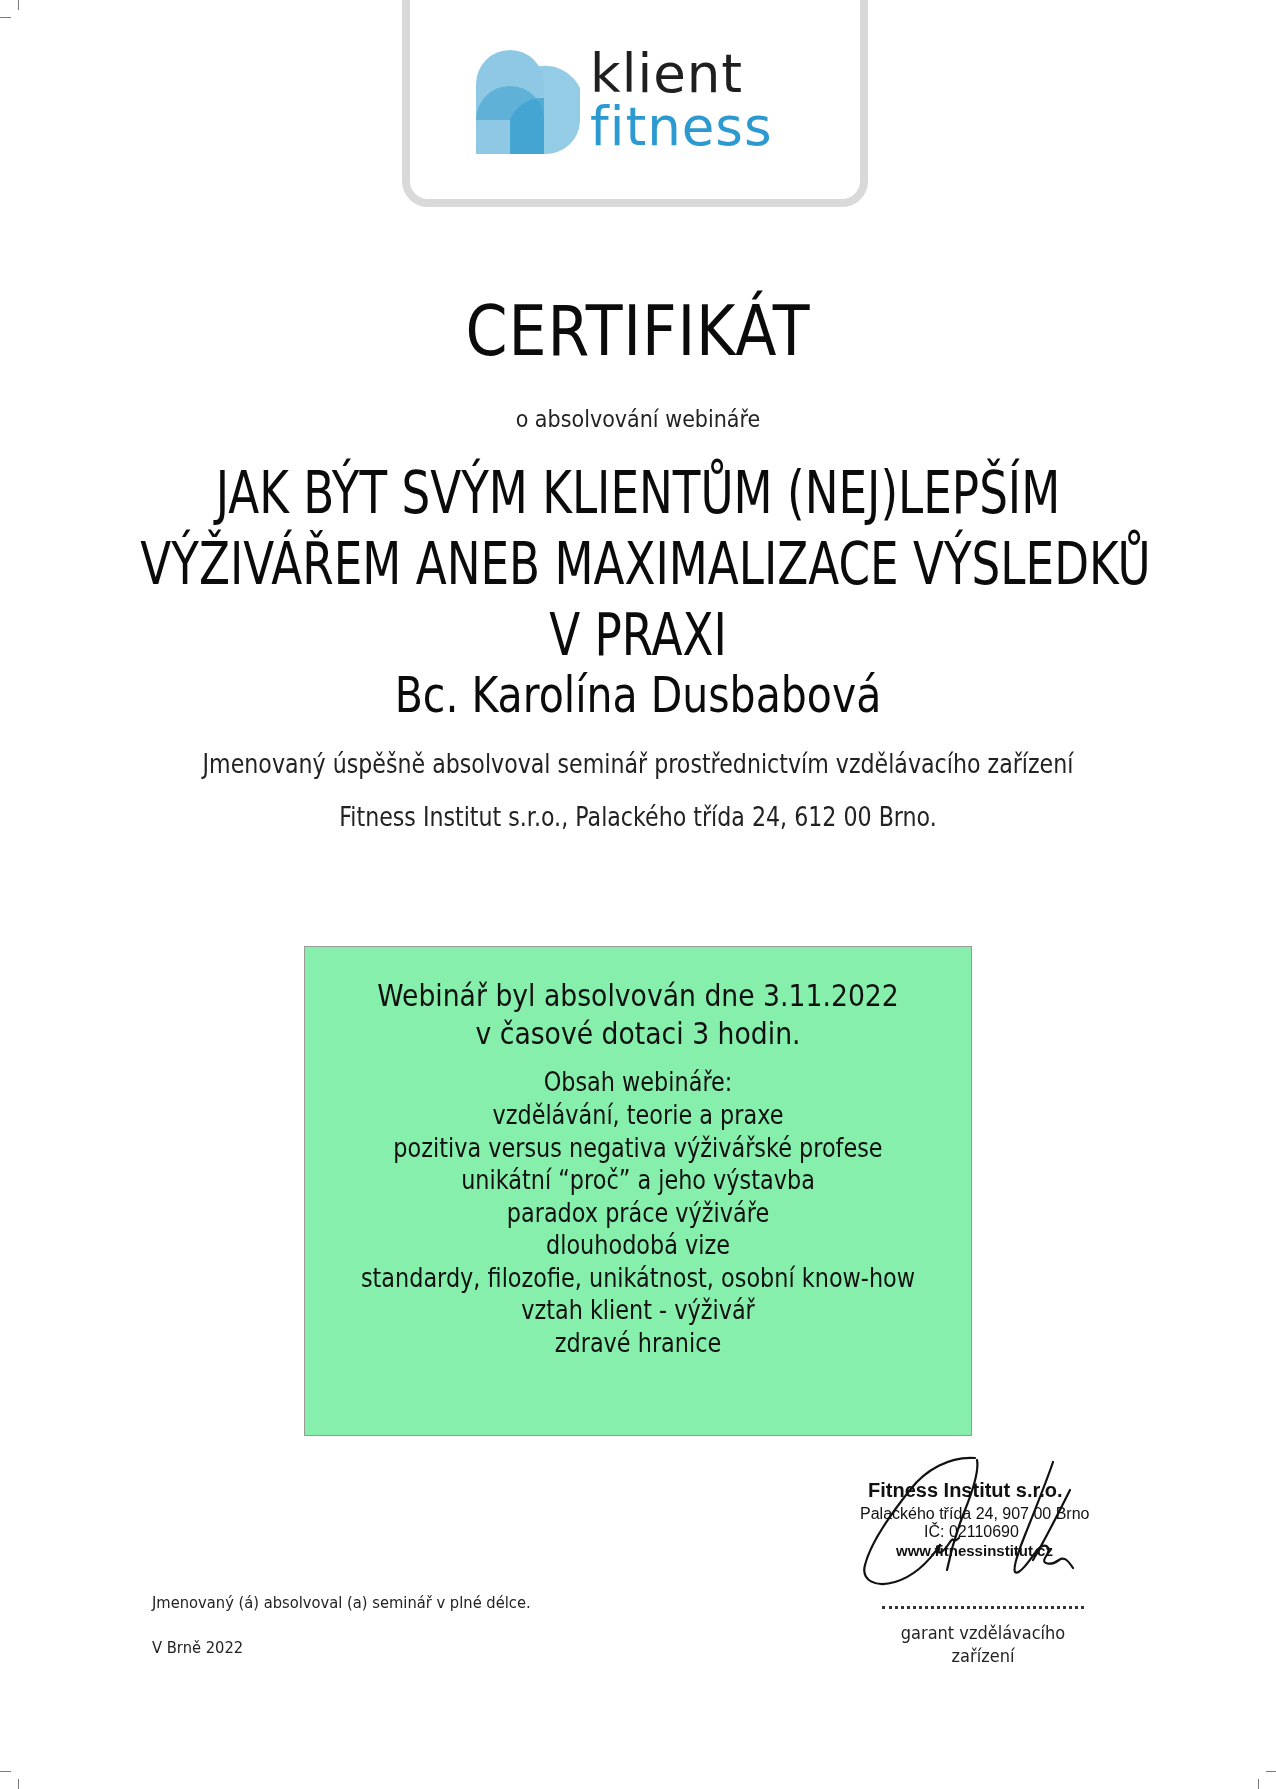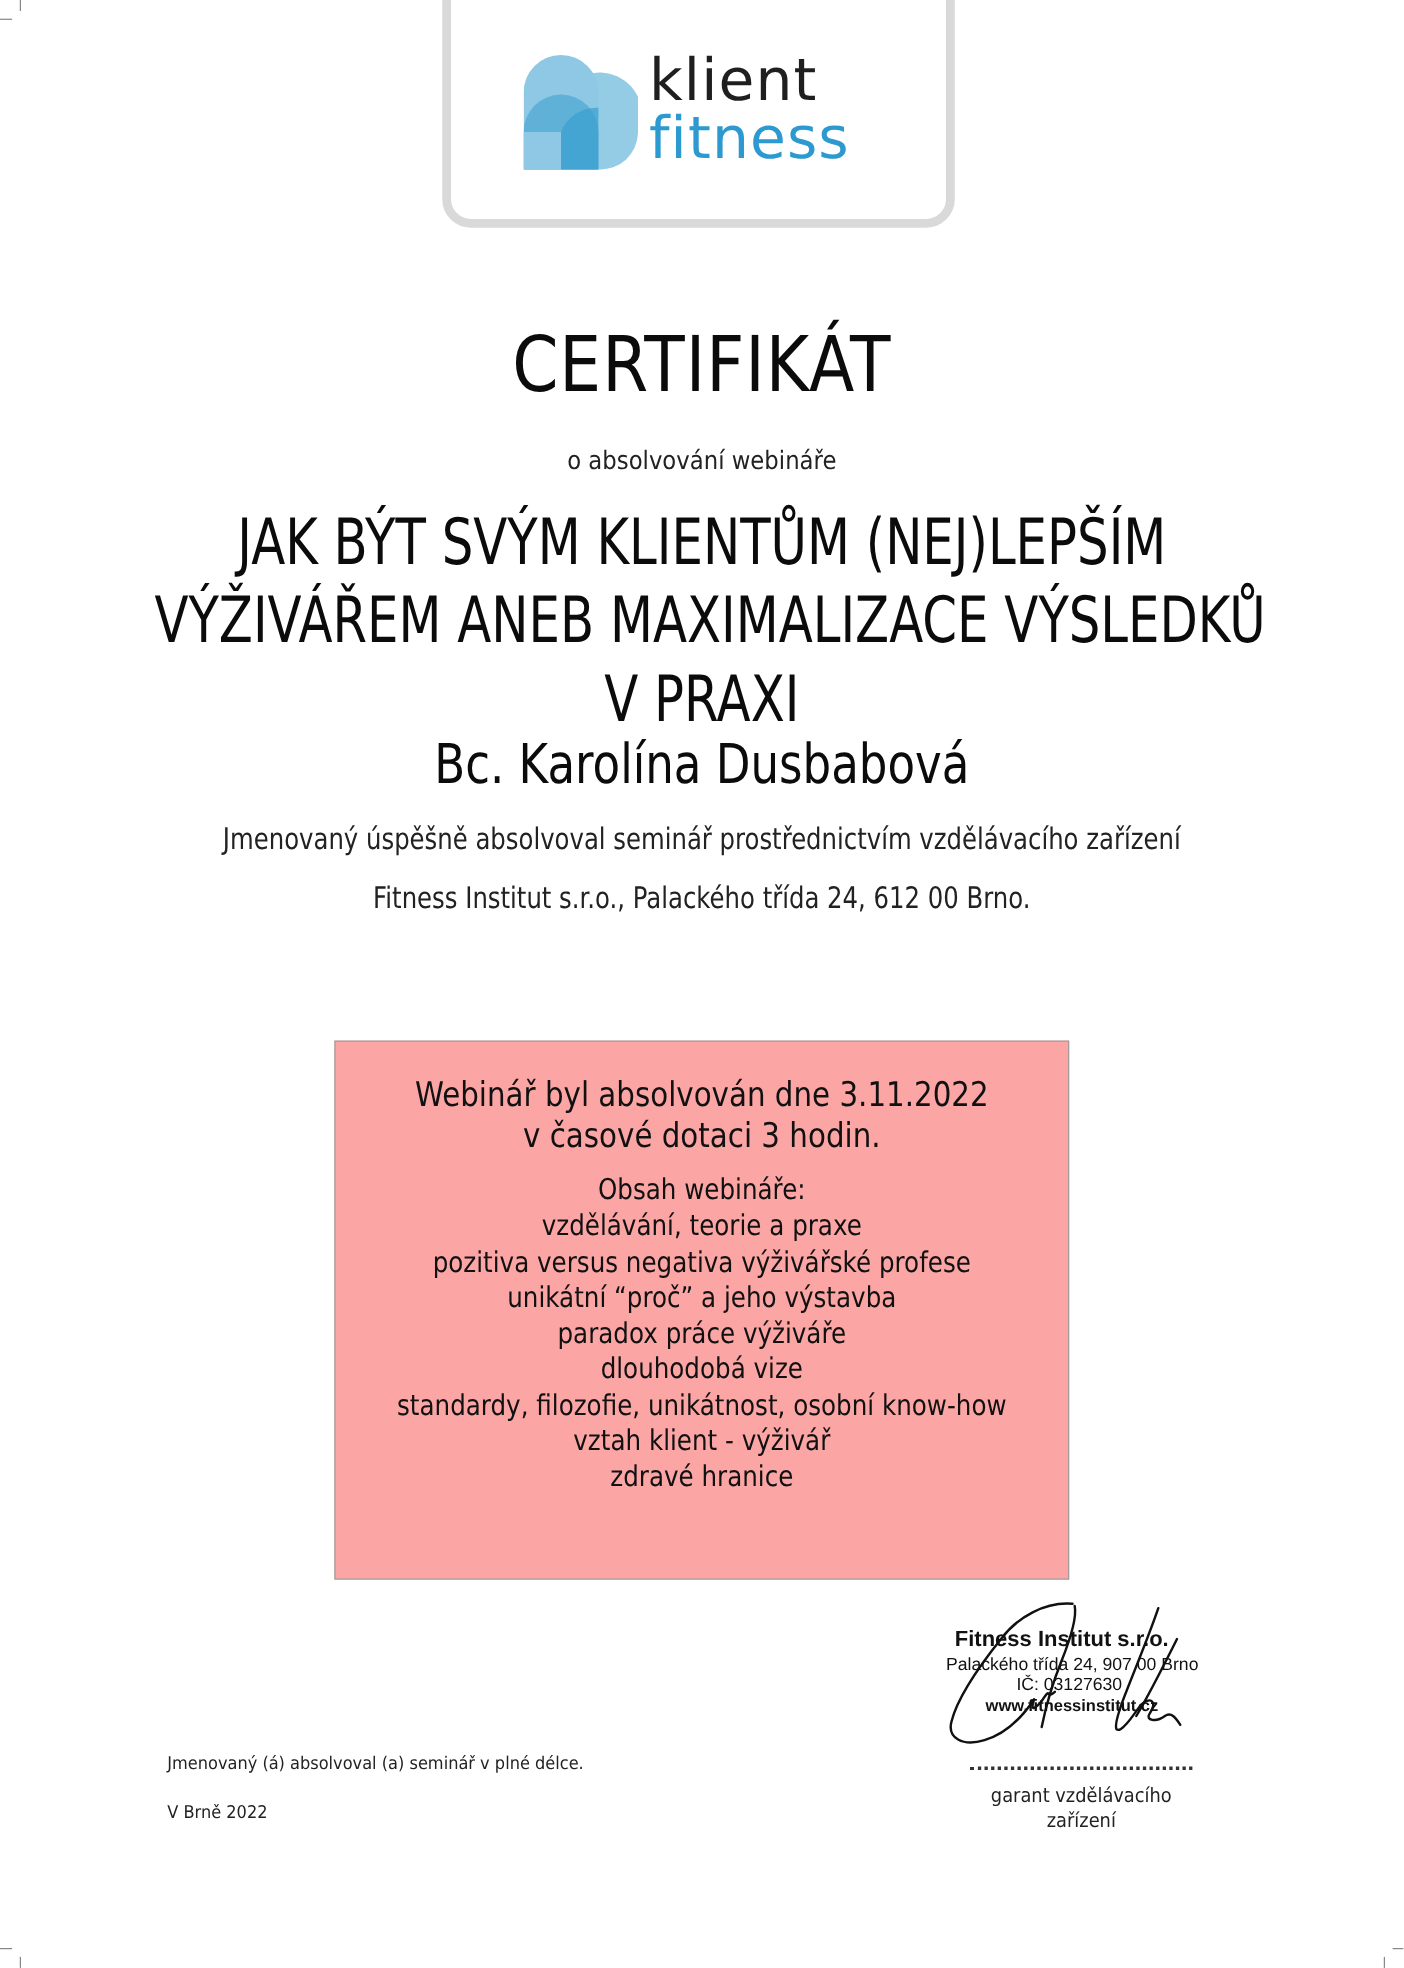--- a/index.html
+++ b/index.html
@@ -22,21 +22,21 @@
   .subtitle { position: absolute; left: 0; width: 1276px; top: 406px; font-size: 23px; color: #222;
     transform: scaleX(0.9); transform-origin: 638px 0; }
   .course { position: absolute; left: 0; width: 1276px; top: 458px; font-size: 58px; line-height: 71px;
     color: #0b0b0b; transform: scaleX(0.78); transform-origin: 638px 0; }
   .person { position: absolute; left: 0; width: 1276px; top: 666px; font-size: 50px; color: #0b0b0b;
     transform: scaleX(0.82); transform-origin: 638px 0; }
   .statement { position: absolute; left: 0; width: 1276px; font-size: 27px; color: #222;
     transform: scaleX(0.82); transform-origin: 638px 0; }
 
   .box { position: absolute; left: 304px; top: 946px; width: 666px; height: 488px;
-    border: 1.5px solid #9a9a9a; background: #fca5a5; }
+    border: 1.5px solid #9a9a9a; background: #86efac; }
   .box-line { position: absolute; left: 0; width: 666px; text-align: center; white-space: nowrap;
     color: #111; transform: scaleX(0.86); transform-origin: 333px 0; }
   .box-head { font-size: 31px; }
   .box-item { font-size: 26px; }
 
   .footer-note { position: absolute; left: 152px; font-size: 16px; color: #222;
     font-family: "DejaVu Sans", sans-serif; transform: scaleX(0.92); transform-origin: 0 0; white-space: nowrap; }
 
   .stamp { position: absolute; font-family: "Liberation Sans", sans-serif; color: #111; white-space: nowrap; }
   .dots { position: absolute; left: 882px; top: 1600px; width: 202px; height: 6px;
@@ -91,21 +91,21 @@
   <div class="box-line box-item" style="top:316px;">standardy, filozofie, unikátnost, osobní know-how</div>
   <div class="box-line box-item" style="top:348px;">vztah klient - výživář</div>
   <div class="box-line box-item" style="top:381px;">zdravé hranice</div>
 </div>
 
 <div class="footer-note" style="top:1593px;">Jmenovaný (á) absolvoval (a) seminář v plné délce.</div>
 <div class="footer-note" style="top:1638px;">V Brně 2022</div>
 
 <div class="stamp" style="left:868px;top:1479px;font-size:20px;font-weight:bold;">Fitness Institut s.r.o.</div>
 <div class="stamp" style="left:860px;top:1505px;font-size:16px;">Palackého třída 24, 907 00 Brno</div>
-<div class="stamp" style="left:924px;top:1523px;font-size:16px;">IČ: 03127630</div>
+<div class="stamp" style="left:924px;top:1523px;font-size:16px;">IČ: 02110690</div>
 <div class="stamp" style="left:896px;top:1542px;font-size:15px;font-weight:bold;">www.fitnessinstitut.cz</div>
 
 <svg class="abs" style="left:855px;top:1450px;" width="240" height="140" viewBox="0 0 240 140">
   <g fill="none" stroke="#111" stroke-width="2.2" stroke-linecap="round" stroke-linejoin="round">
     <path d="M120 8 C95 6 70 20 55 40 C35 65 15 95 10 115 C6 130 20 138 40 132 C60 126 75 110 85 95"></path>
     <path d="M85 95 C80 110 90 100 95 92 C100 85 96 95 104 88"></path>
     <path d="M122 10 C124 20 118 40 110 60 C102 80 96 100 92 120"></path>
     <path d="M198 12 C192 30 180 60 170 85 C162 105 158 118 160 122 C164 126 175 110 182 100"></path>
     <path d="M182 100 C190 92 198 96 190 108 C186 114 196 116 204 110 C210 106 214 112 218 118"></path>
     <path d="M215 40 C205 60 190 90 178 110"></path>

